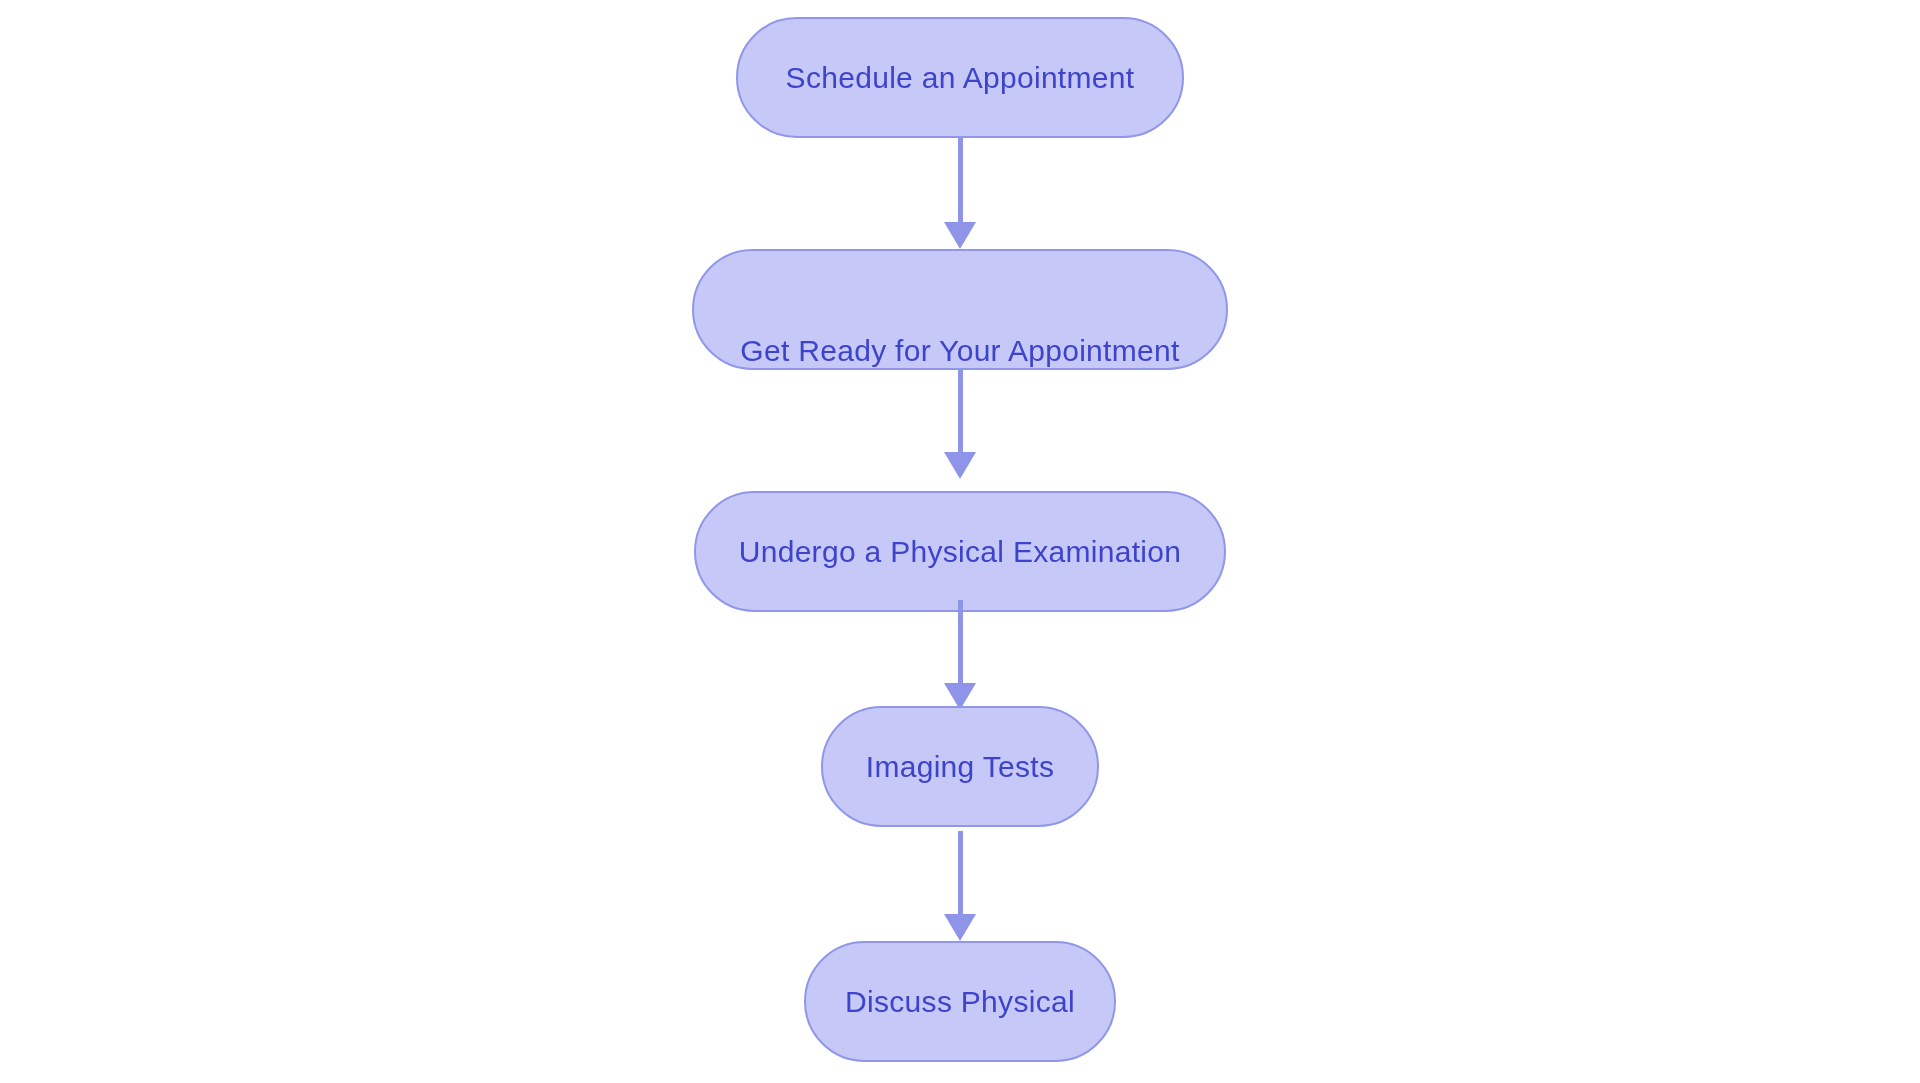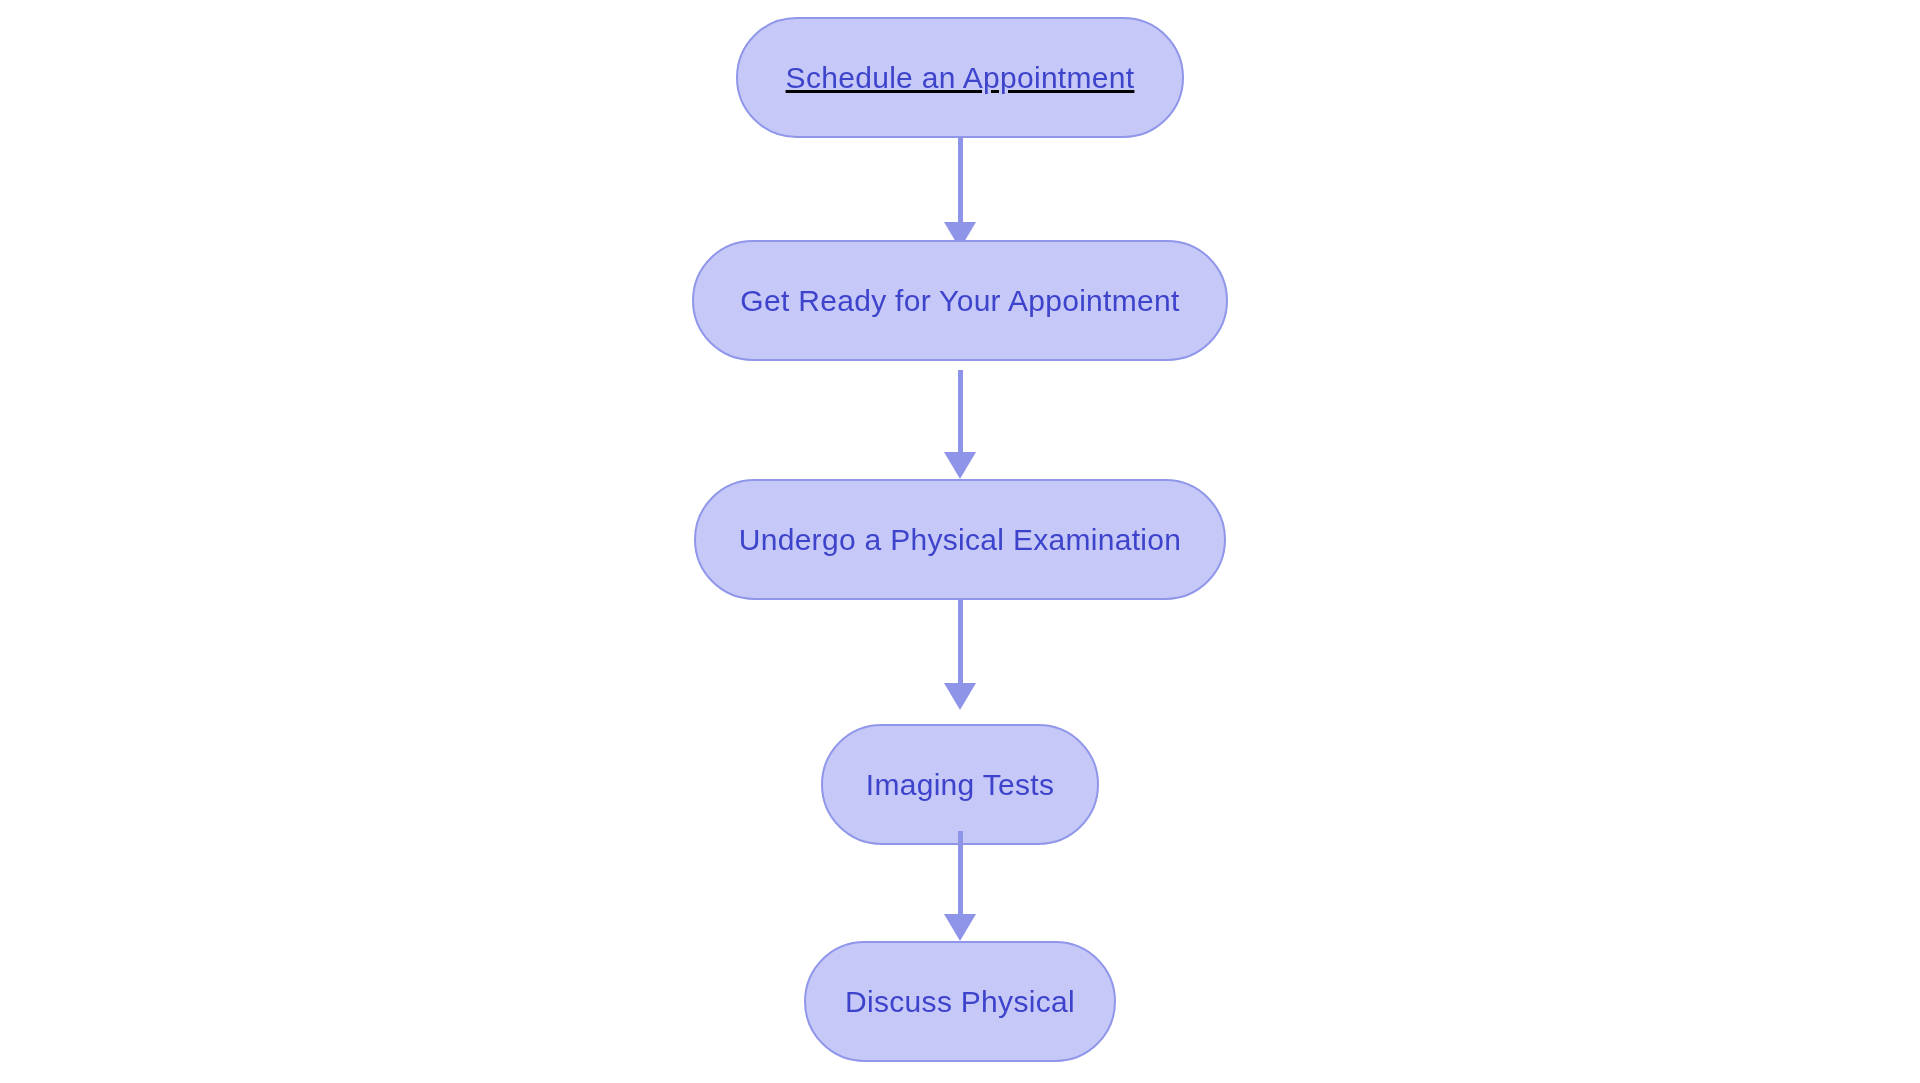--- a/index.html
+++ b/index.html
@@ -27,24 +27,24 @@
     display: flex;
     align-items: center;
     justify-content: center;
   }
   .node-label {
     color: var(--node-text, #3d43cb);
     font-size: 30px;
     letter-spacing: 0.3px;
     white-space: nowrap;
   }
-  .n1 { top: 17px;  width: 448px; text-decoration: underline; }
-  .n2 { top: 240px; width: 536px; }
-  .n3 { top: 479px; width: 532px; }
-  .n4 { top: 724px; width: 278px; }
+  .n1 { top: 17px;  width: 448px; }
+  .n2 { top: 249px; width: 536px; align-items: flex-end; }
+  .n3 { top: 491px; width: 532px; }
+  .n4 { top: 706px; width: 278px; }
   .n5 { top: 941px; width: 312px; }
 
   .arrow {
     position: absolute;
     left: 50%;
     transform: translateX(-50%);
     width: 32px;
     display: flex;
     flex-direction: column;
     align-items: center;

